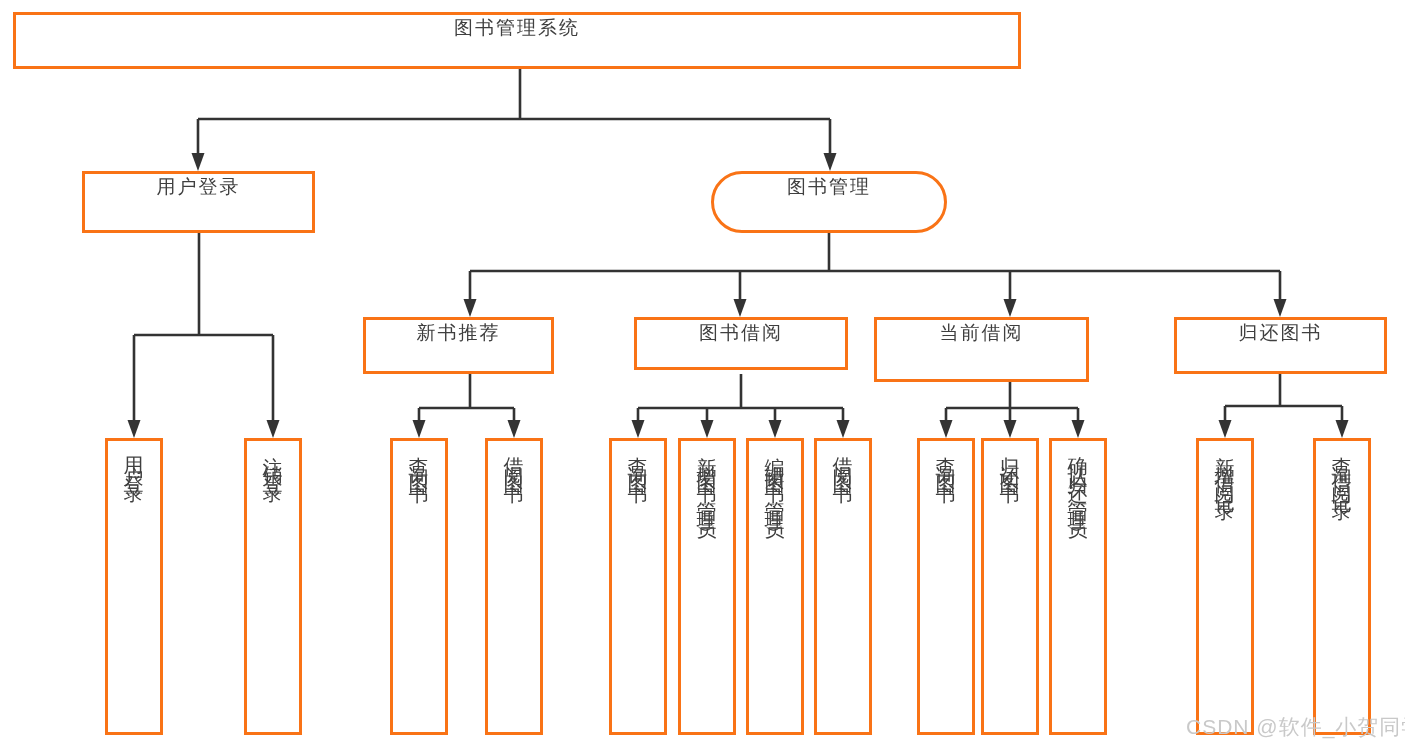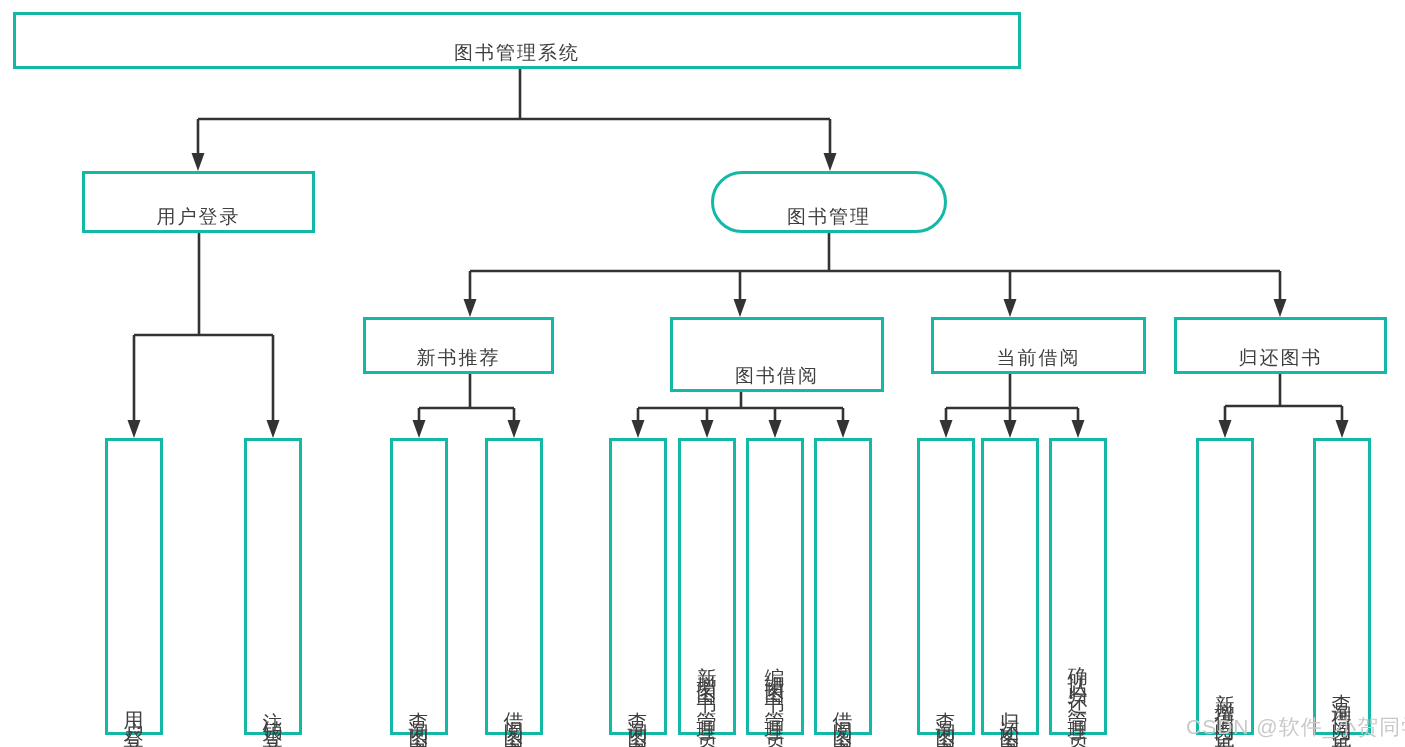--- a/index.html
+++ b/index.html
@@ -8,22 +8,22 @@
     width:1405px;height:747px;
     background:#ffffff;
     font-family:"Liberation Sans","DejaVu Sans",sans-serif;
     overflow:hidden;
   }
   .connectors{position:absolute;left:0;top:0;width:1405px;height:747px;}
   .node{
     position:absolute;
     box-sizing:border-box;
     background:#ffffff;
-    border:3px solid #14b8a6;
-    display:flex;align-items:flex-end;justify-content:center;
+    border:3px solid #f97316;
+    display:flex;align-items:flex-start;justify-content:center;
     color:#3f3f3f;
   }
   .hbox{font-size:19px;letter-spacing:2px;}
   .vbox span{
     writing-mode:vertical-rl;
     text-orientation:mixed;
     font-size:20px;
     letter-spacing:9px;
     line-height:1;
     color:#3f3f3f;
@@ -90,24 +90,24 @@
   <div class="node hbox" style="left:82px;top:171px;width:233px;height:62px;">
     <span>用户登录</span>
   </div>
   <div class="node hbox" style="left:711px;top:171px;width:236px;height:62px;border-radius:31px;">
     <span>图书管理</span>
   </div>
 
   <div class="node hbox" style="left:363px;top:317px;width:191px;height:57px;">
     <span>新书推荐</span>
   </div>
-  <div class="node hbox" style="left:634px;top:317px;width:214px;height:75px;margin-left:36px;">
+  <div class="node hbox" style="left:634px;top:317px;width:214px;height:53px;">
     <span>图书借阅</span>
   </div>
-  <div class="node hbox" style="left:931px;top:317px;width:215px;height:57px;">
+  <div class="node hbox" style="left:874px;top:317px;width:215px;height:65px;">
     <span>当前借阅</span>
   </div>
   <div class="node hbox" style="left:1174px;top:317px;width:213px;height:57px;">
     <span>归还图书</span>
   </div>
 
   <div class="node vbox" style="left:105px;top:438px;width:58px;height:297px;">
     <span>用户登录</span>
   </div>
   <div class="node vbox" style="left:244px;top:438px;width:58px;height:297px;">

